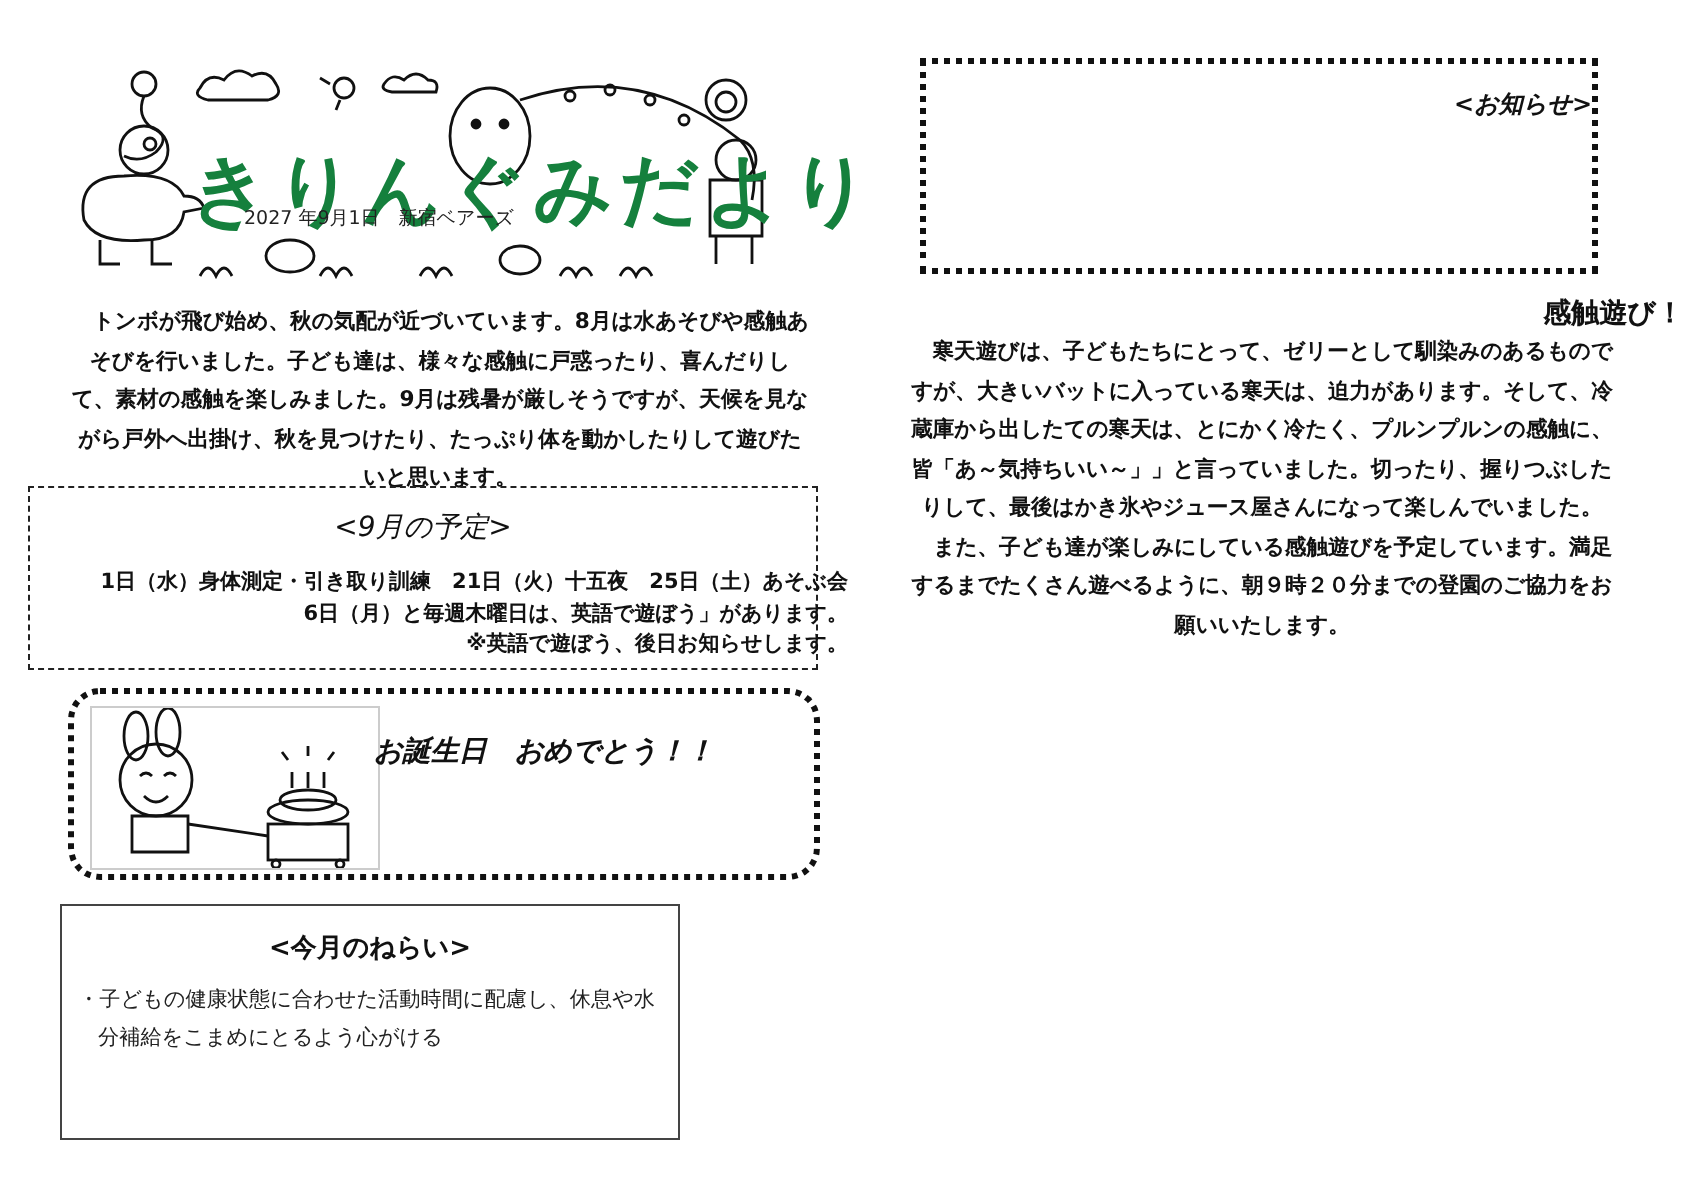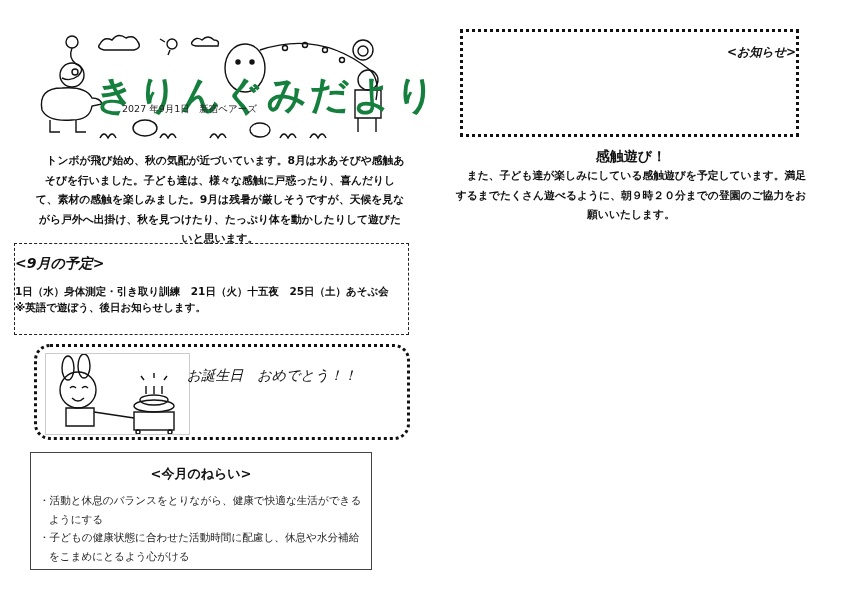--- a/index.html
+++ b/index.html
@@ -12,40 +12,40 @@
   #header { left:20px; top:20px; width:380px; height:120px; }
   #title { left:95px; top:68px; font-size:39px; font-weight:bold; letter-spacing:3px; color:#15803d; }
   #subtitle { left:122px; top:103px; font-size:9.5px; color:#222; }
 
   
   #intro { left:34px; top:151px; width:372px; font-size:10.8px; line-height:19.6px; font-weight:bold; }
   .p { text-indent:1em; margin:0;text-align:center; }
 
   
   #schedule { left:14px; top:243px; width:395px; height:92px; border:1.5px dashed #222; box-sizing:border-box; }
-  #schedule-title { top:11px; left:0; width:100%; text-align:left; font-size:14px; font-weight:bold; font-style:italic; }
-  #schedule-lines { top:40px; left:0; width:100%; text-align:left; font-size:10.5px; line-height:15.5px; font-weight:bold; }
+  #schedule-title { top:11px; left:0; width:100%; text-align:center; font-size:14px; font-weight:normal; font-style:italic; }
+  #schedule-lines { top:40px; left:16px; width:100%; text-align:right; font-size:10.5px; line-height:15.5px; font-weight:bold; }
 
   
   #birthday { left:34px; top:344px; width:376px; height:96px; border:3px dotted #111; border-radius:16px; box-sizing:border-box; }
   #birthday-img { left:8px; top:6px; width:143px; height:80px; border:1px solid #ccc; }
-  #birthday-text { left:150px; top:20px; font-size:14px; font-weight:normal; font-style:italic; }
+  #birthday-text { left:150px; top:20px; font-size:14px; font-weight:bold; font-style:italic; }
 
   
-  #aims { left:30px; top:452px; width:342px; height:118px; border:1px solid #444; box-sizing:border-box; }
+  #aims { left:30px; top:452px; width:310px; height:118px; border:1px solid #444; box-sizing:border-box; }
   #aims-title { top:12px; left:0; width:100%; text-align:center; font-size:13px; }
   #aims-list { top:38px; left:6px; right:4px; margin:0; padding:0; list-style:none; font-size:10.6px; line-height:18.5px; color:#222; }
   #aims-list li { padding-left:12px; text-indent:-10px; }
 
   
   #notice { left:460px; top:29px; width:339px; height:108px; border:3px dotted #111; box-sizing:border-box; }
   #notice-title { top:12px; left:0; width:100%; text-align:right; font-size:12px; font-weight:bold; font-style:italic; }
 
   
-  #article-title { left:420px; top:148px; width:422px; text-align:center; font-size:14px; font-weight:bold; }
+  #article-title { left:420px; top:148px; width:422px; text-align:right; font-size:14px; font-weight:bold; }
   #article { left:453px; top:166px; width:356px; font-size:10.8px; line-height:19.5px; font-weight:bold; }
 </style>
 </head>
 <body>
 
 <div id="header" class="abs">
   <svg width="380" height="120" viewBox="0 0 380 120">
     <g fill="none" stroke="#111" stroke-width="1.4">
 
       <path d="M80 24 q4-8 12-4 q6-8 14-2 q8-4 12 4 q4 6-4 8 h-30 q-8-2-4-6z"></path>
@@ -90,20 +90,21 @@
 <div id="subtitle" class="abs">2027 年9月1日　新宿ベアーズ</div>
 
 <div id="intro" class="abs">
   <p class="p">トンボが飛び始め、秋の気配が近づいています。8月は水あそびや感触あそびを行いました。子ども達は、様々な感触に戸惑ったり、喜んだりして、素材の感触を楽しみました。9月は残暑が厳しそうですが、天候を見ながら戸外へ出掛け、秋を見つけたり、たっぷり体を動かしたりして遊びたいと思います。</p>
 </div>
 
 <div id="schedule" class="abs">
   <div id="schedule-title" class="abs">&lt;9月の予定&gt;</div>
   <div id="schedule-lines" class="abs">
     <div>1日（水）身体測定・引き取り訓練　21日（火）十五夜　25日（土）あそぶ会</div>
+    <div>6日（月）と毎週木曜日は、英語で遊ぼう」があります。</div>
     <div>※英語で遊ぼう、後日お知らせします。</div>
   </div>
 </div>
 
 <div id="birthday" class="abs">
   <div id="birthday-img" class="abs">
     <svg width="143" height="80" viewBox="0 0 143 80">
       <g fill="none" stroke="#111" stroke-width="1.4">
         <ellipse cx="22" cy="14" rx="6" ry="12"></ellipse>
           <ellipse cx="38" cy="12" rx="6" ry="12"></ellipse>
@@ -120,25 +121,25 @@
           <circle cx="124" cy="78" r="2"></circle>
       </g>
     </svg>
   </div>
   <div id="birthday-text" class="abs">お誕生日　おめでとう！！</div>
 </div>
 
 <div id="aims" class="abs">
   <div id="aims-title" class="abs bold">&lt;今月のねらい&gt;</div>
   <ul id="aims-list" class="abs">
-    <li>・活動と休息のバランスをとりながら、健康で快適な生活ができるようにする</li>
     <li>・子どもの健康状態に合わせた活動時間に配慮し、休息や水分補給をこまめにとるよう心がける</li>
   </ul>
 </div>
 
 <div id="notice" class="abs">
   <div id="notice-title" class="abs">&lt;お知らせ&gt;</div>
 </div>
 
 <div id="article-title" class="abs">感触遊び！</div>
 <div id="article" class="abs">
+  <p class="p">寒天遊びは、子どもたちにとって、ゼリーとして馴染みのあるものですが、大きいバットに入っている寒天は、迫力があります。そして、冷蔵庫から出したての寒天は、とにかく冷たく、プルンプルンの感触に、皆「あ～気持ちいい～」」と言っていました。切ったり、握りつぶしたりして、最後はかき氷やジュース屋さんになって楽しんでいました。</p>
   <p class="p">また、子ども達が楽しみにしている感触遊びを予定しています。満足するまでたくさん遊べるように、朝９時２０分までの登園のご協力をお願いいたします。</p>
 </div>
 
 </body></html>

